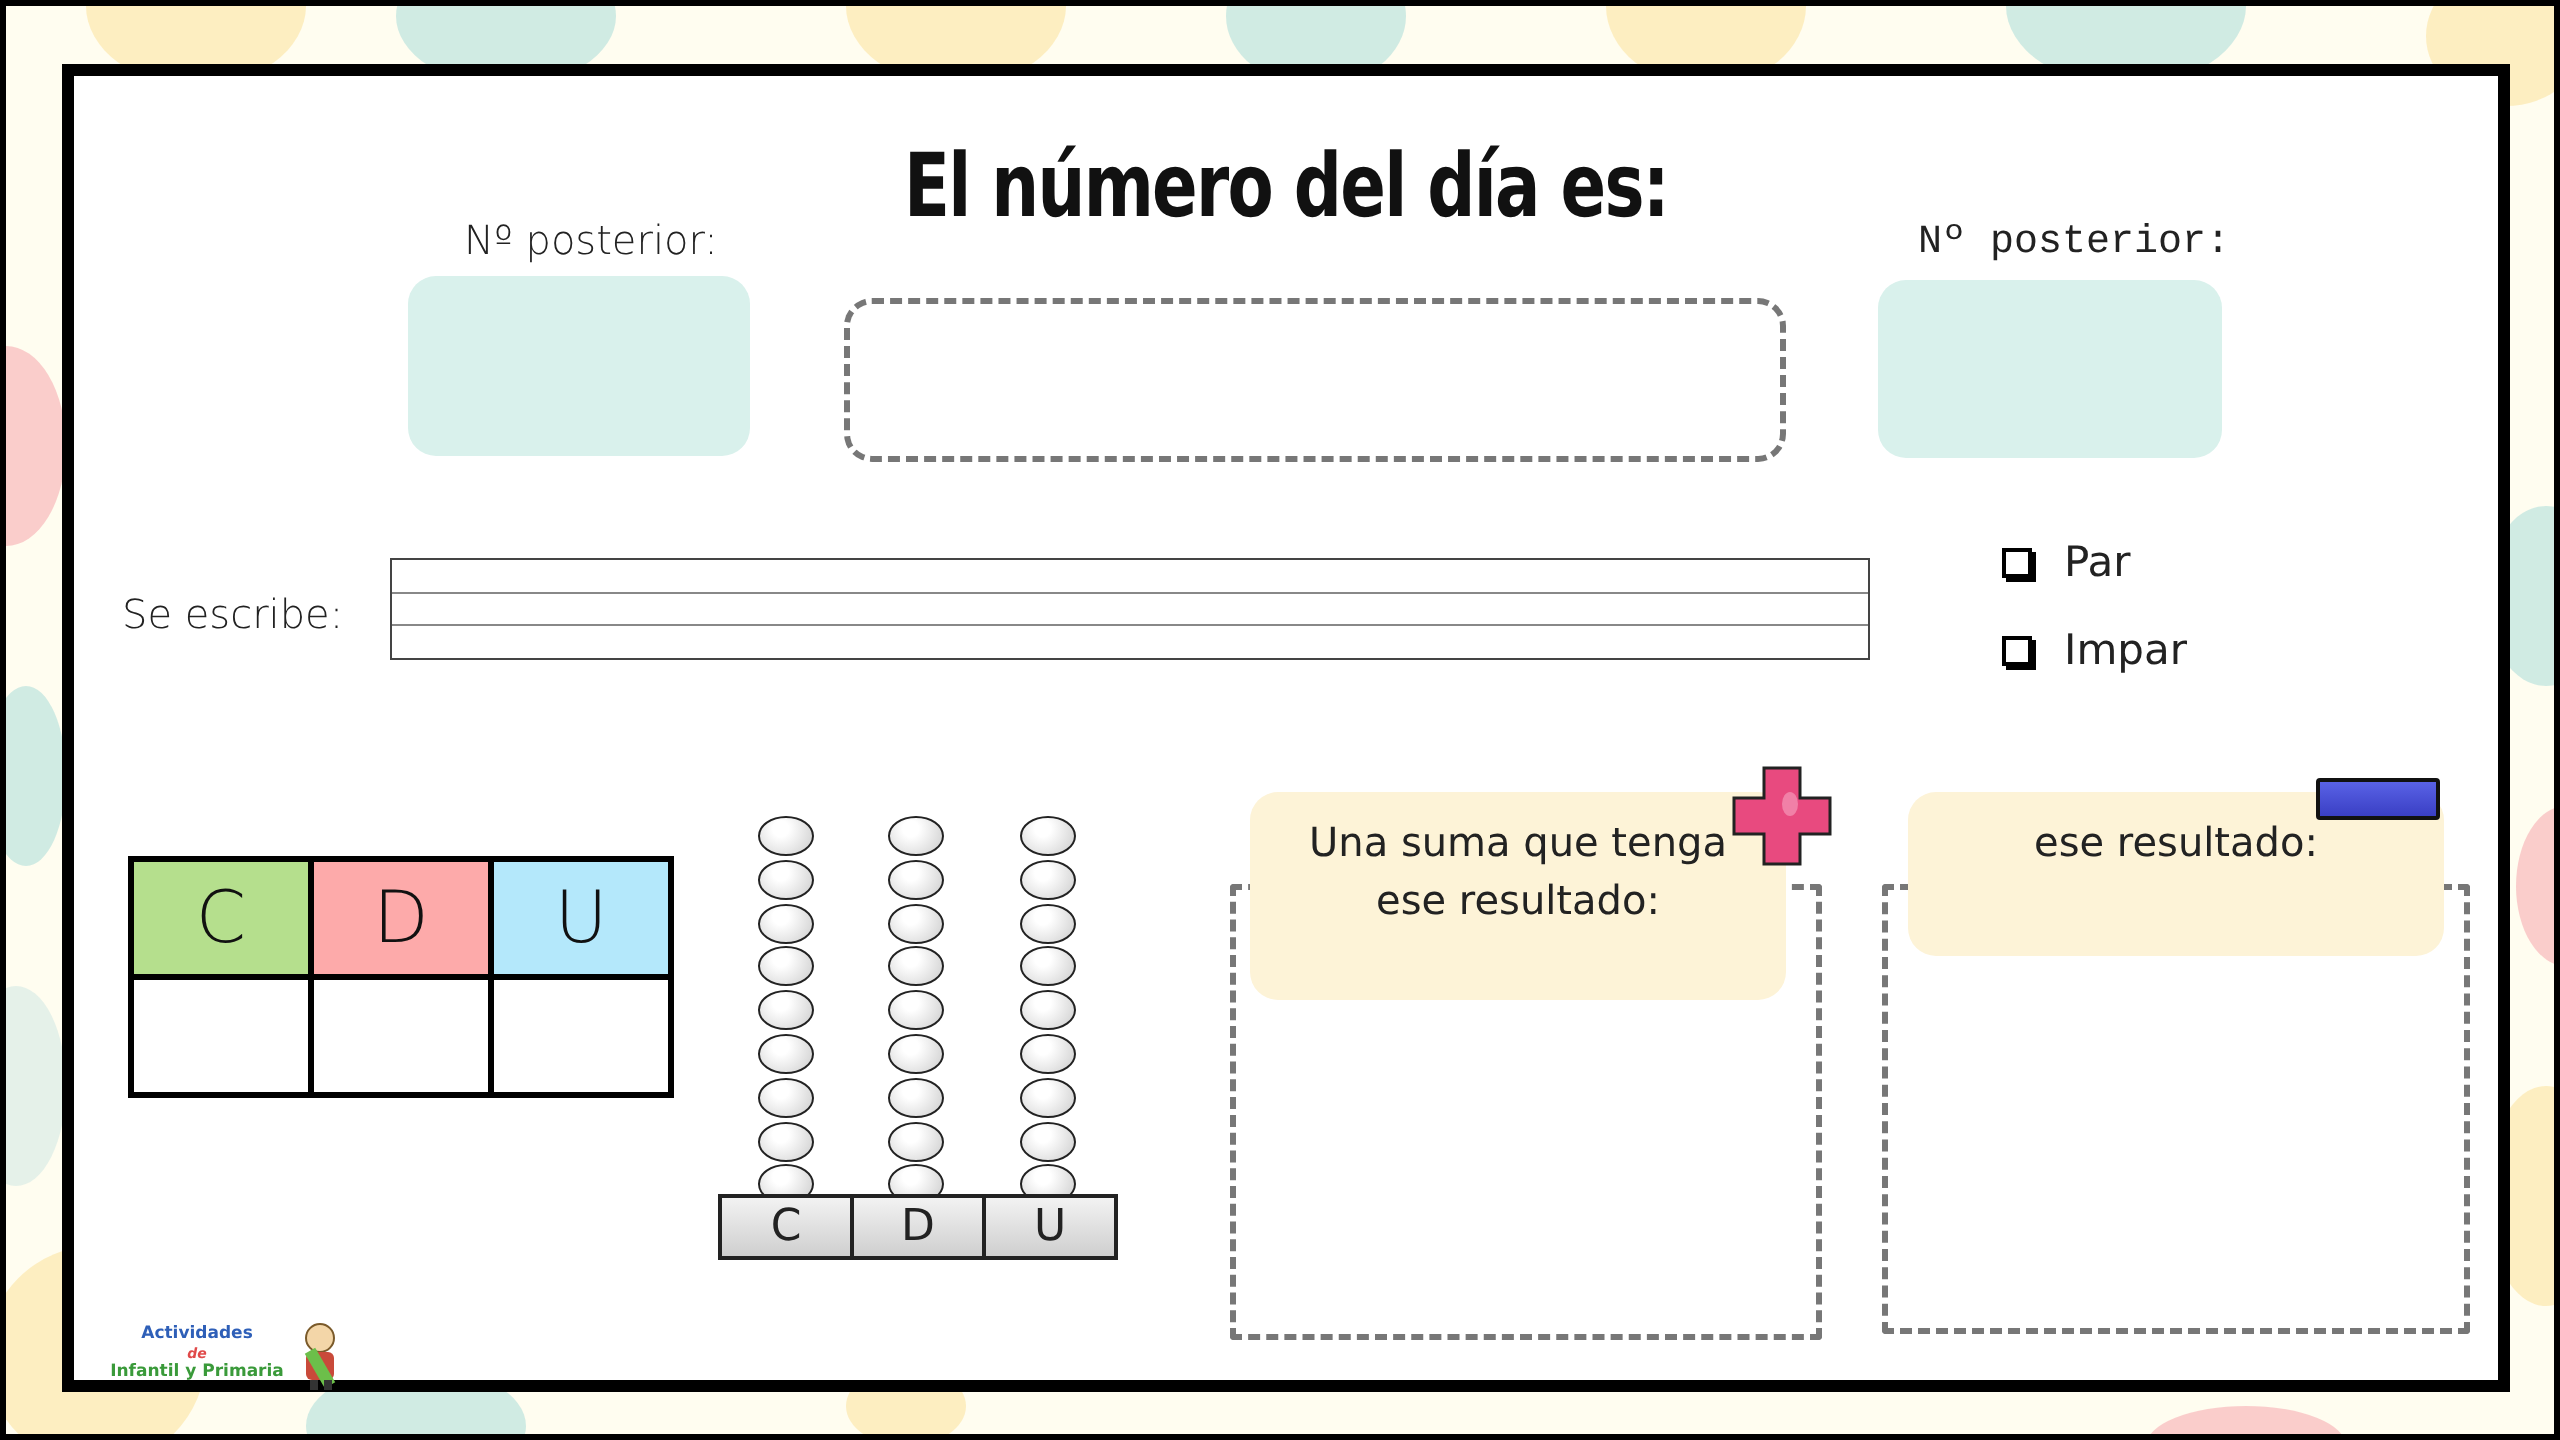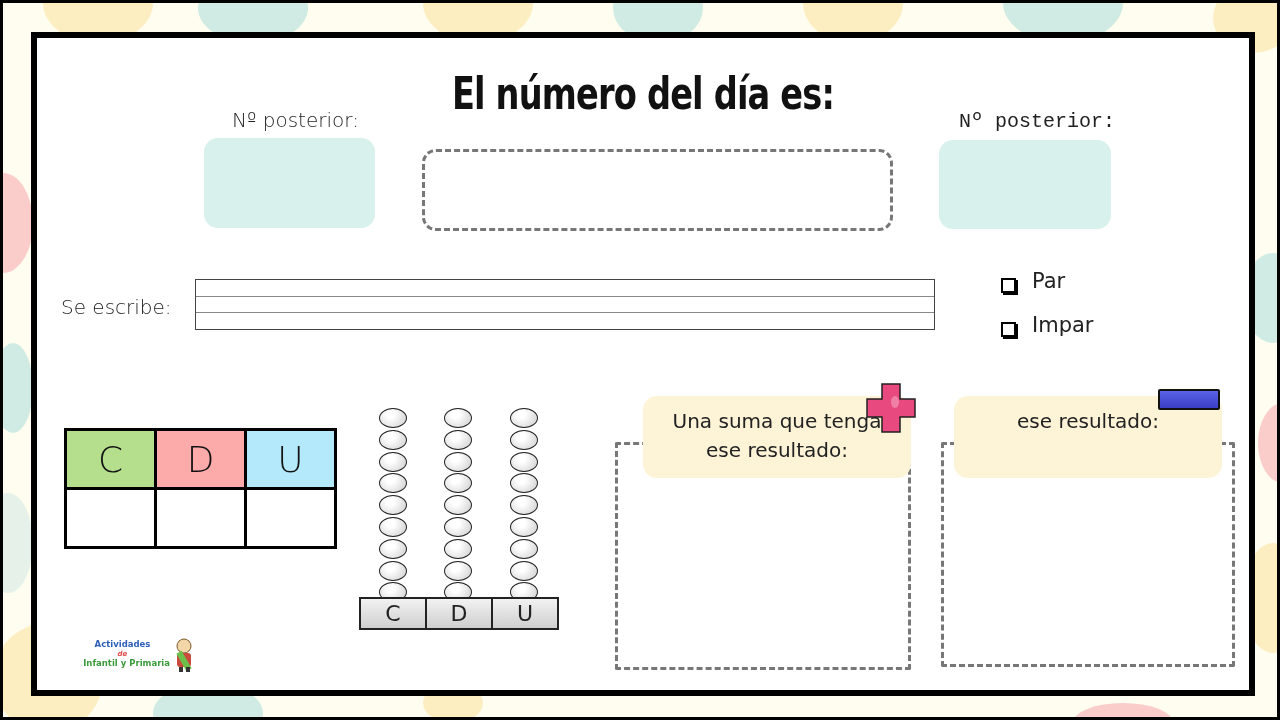--- a/index.html
+++ b/index.html
@@ -25,21 +25,21 @@
   .mint-box { position: absolute; background: #d9f1ec; border-radius: 14px; }
   .dash-box {
     position: absolute; border: 3px dashed #777; border-radius: 14px;
   }
   .lines {
     position: absolute; left: 158px; top: 241px; width: 740px; height: 51px;
     border: 1.5px solid #444;
   }
   .lines .ln { position: absolute; left: 0; width: 100%; height: 1px; background: #888; }
   .check {
-    position: absolute; display: flex; align-items: flex-end; gap: 16px;
+    position: absolute; display: flex; align-items: center; gap: 16px;
     font-size: 21px; color: #222;
   }
   .check .box {
     width: 15px; height: 15px; border: 2px solid #000;
     box-shadow: 2px 2px 0 #000; background: #fff;
   }
   table.cdu {
     position: absolute; left: 27px; top: 390px; border-collapse: collapse;
   }
   table.cdu td {
@@ -64,21 +64,21 @@
   .abacus-base div:last-child { border-right: none; }
   .op-card {
     position: absolute; background: #fdf3d7; border-radius: 14px; text-align: center;
     font-size: 20px; color: #222; line-height: 29px; padding-top: 11px;
   }
   .plus { position: absolute; }
   .minus {
     position: absolute; background: linear-gradient(#5962e6, #3a3fc4);
     border: 2px solid #111; border-radius: 2px;
   }
-  .logo { position: absolute; left: 14px; top: 601px; width: 120px; height: 40px; margin-left: 24px; }
+  .logo { position: absolute; left: 14px; top: 624px; width: 120px; height: 40px; }
   .logo-text { font-size: 8.5px; font-weight: bold; line-height: 11px; text-align: center; width: 95px; }
 </style>
 </head>
 <body>
 
 <div class="blob" style="left:40px;top:-40px;width:110px;height:80px;background:#fbe29a;"></div>
 <div class="blob" style="left:195px;top:-30px;width:110px;height:70px;background:#a9dcd8;"></div>
 <div class="blob" style="left:420px;top:-40px;width:110px;height:80px;background:#fbe29a;"></div>
 <div class="blob" style="left:610px;top:-30px;width:90px;height:70px;background:#a9dcd8;"></div>
 <div class="blob" style="left:800px;top:-40px;width:100px;height:80px;background:#fbe29a;"></div>
@@ -171,40 +171,40 @@
         <div class="bead"></div>
     </div>
     <div class="abacus-base">
       <div>C</div>
       <div>D</div>
       <div>U</div>
     </div>
   </div>
 
   <div class="dash-box" style="left:578px;top:404px;width:296px;height:228px;border-radius:2px;"></div>
-  <div class="op-card" style="left:606px;top:358px;width:268px;height:82px;">
+  <div class="op-card" style="left:588px;top:358px;width:268px;height:104px;">
     <div>Una suma que tenga</div>
     <div>ese resultado:</div>
   </div>
   <svg class="plus" style="left:828px;top:344px;" width="52" height="52" viewBox="0 0 52 52">
     <path d="M17 2 H35 V17 H50 V35 H35 V50 H17 V35 H2 V17 H17 Z" fill="#e84a7f" stroke="#222" stroke-width="1.5"></path>
     <ellipse cx="30" cy="20" rx="4" ry="6" fill="#f7a5c2" opacity="0.6"></ellipse>
   </svg>
 
   <div class="dash-box" style="left:904px;top:404px;width:294px;height:225px;border-radius:2px;"></div>
   <div class="op-card" style="left:917px;top:358px;width:268px;height:82px;">
     <div>ese resultado:</div>
   </div>
   <div class="minus" style="left:1121px;top:351px;width:62px;height:21px;"></div>
 
   <div class="logo">
     <div class="logo-text">
       <div style="color:#2e5fb8;">Actividades</div>
       <div style="color:#e04a4a;font-size:7px;line-height:8px;font-style:italic;">de</div>
-      <div style="color:#3a9a3a;text-align:right;">Infantil y Primaria</div>
+      <div style="color:#3a9a3a;">Infantil y Primaria</div>
     </div>
     <svg style="position:absolute;left:96px;top:-2px;" width="26" height="36" viewBox="0 0 26 36">
       <circle cx="13" cy="9" r="7" fill="#f3d6a8" stroke="#7a5a2a" stroke-width="1"></circle>
       <rect x="6" y="16" width="14" height="14" rx="3" fill="#c94a3a"></rect>
       <rect x="10" y="14" width="6" height="20" fill="#6cbf4a" transform="rotate(-30 13 24)"></rect>
       <rect x="8" y="30" width="4" height="5" fill="#333"></rect>
         <rect x="15" y="30" width="4" height="5" fill="#333"></rect>
     </svg>
   </div>
 </div>

